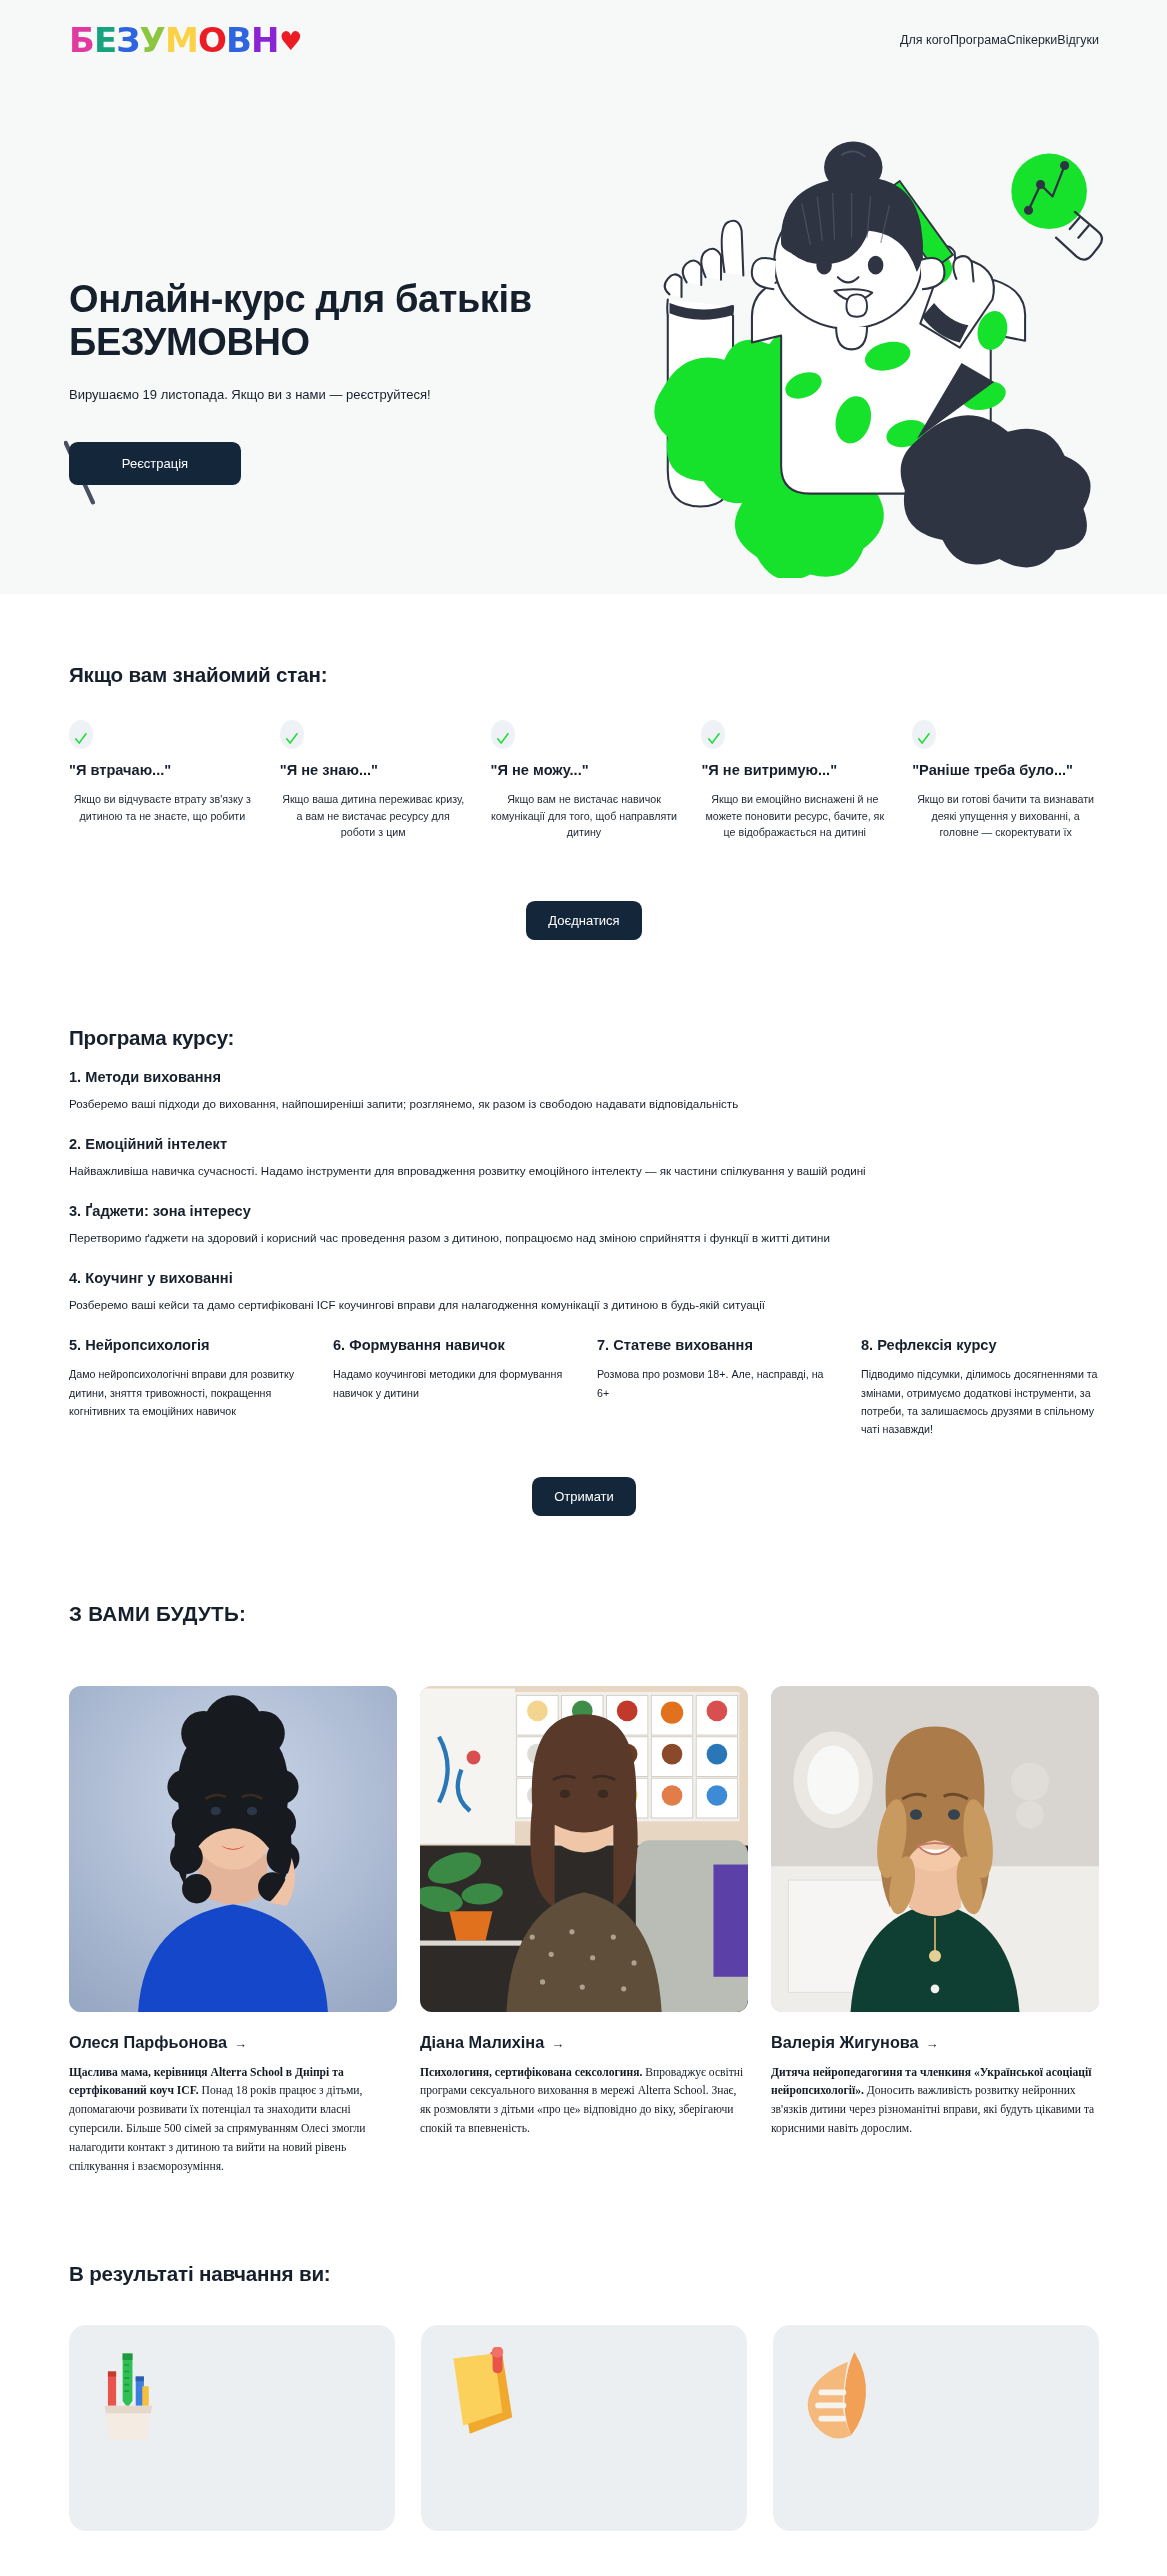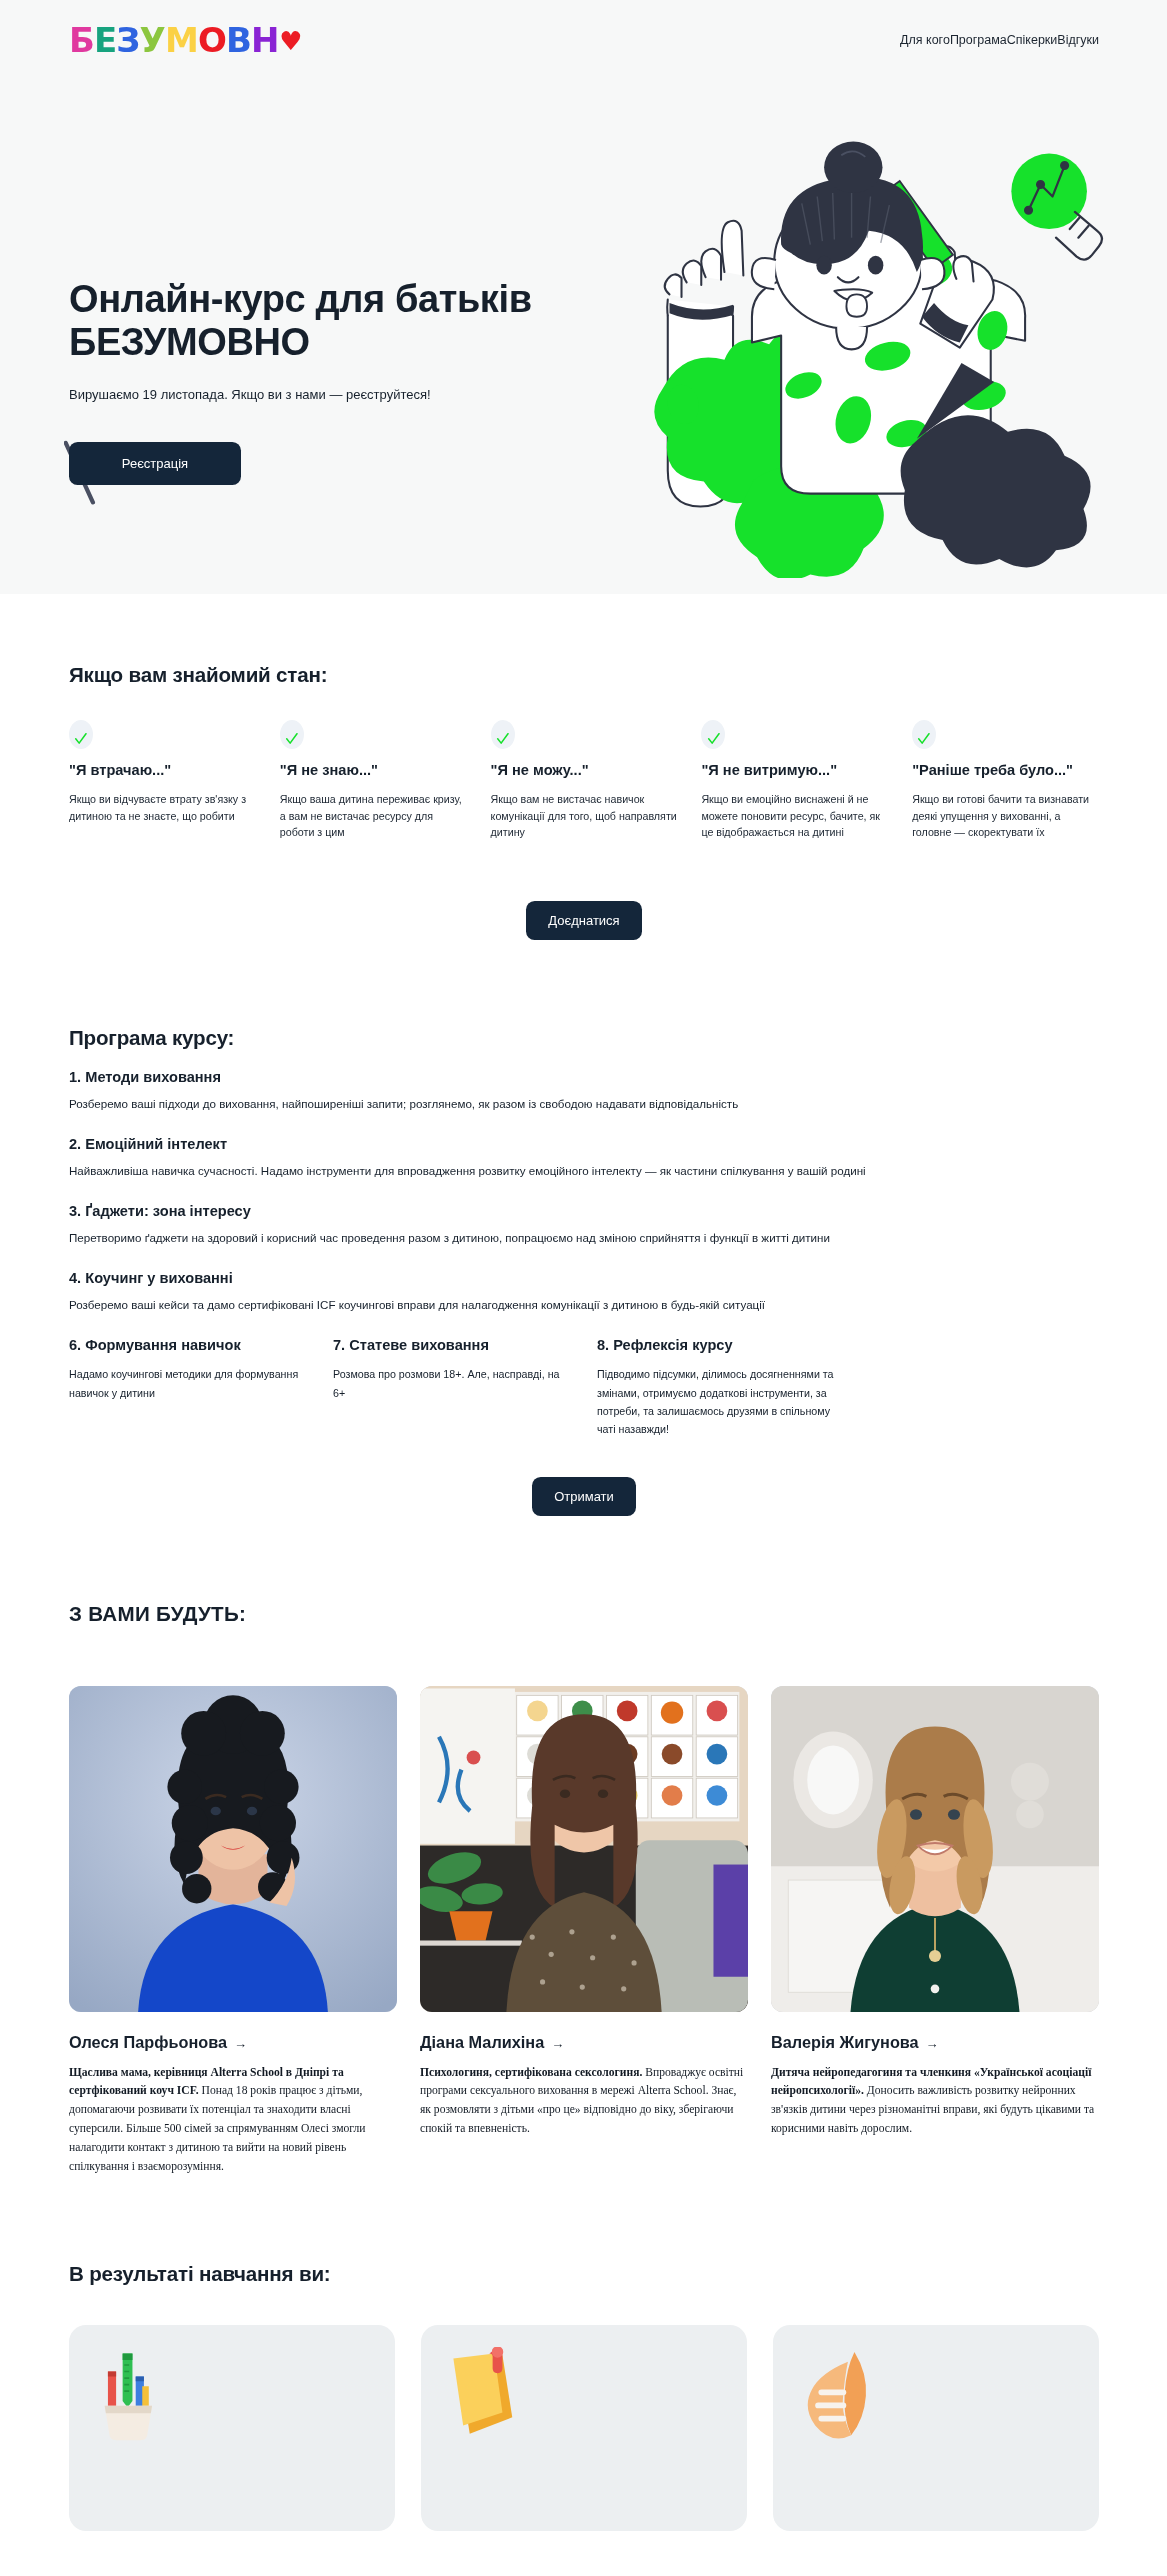--- a/index.html
+++ b/index.html
@@ -63,21 +63,21 @@
 
   
   .pains { display:grid; grid-template-columns:repeat(5, 1fr); gap:24px; }
   .pain-check {
     width:24px; height:29px; border-radius:50%;
     background:#eef2f7; display:flex; align-items:flex-end; justify-content:center;
     margin-bottom:12px;
   }
   .pain-check svg { width:13.7px; height:13.7px; margin-bottom:3.4px; }
   .pain-h { font-size:14.6px; font-weight:bold; line-height:1.25; margin:0 0 12px 0; }
-  .pain-p { font-size:10.7px; line-height:1.55; margin:0; color:#1d2733; }
+  .pain-p { font-size:10.7px; line-height:1.55; margin:0; color:#1d2733;text-align:center; }
 
   
   .prog-lead { font-size:12px; line-height:1.55; margin:0 0 38px 0; }
   .prog-item { margin-bottom:22px; }
   .prog-h { font-size:14.6px; font-weight:bold; margin:0 0 10.3px 0; }
   .prog-p { font-size:11.6px; line-height:1.6; margin:0; }
   .prog-grid { display:grid; grid-template-columns:repeat(4, 1fr); gap:26px; margin-top:5.2px; }
   .prog-grid .prog-h { font-size:14.6px; line-height:1.28; }
   .prog-grid .prog-p { font-size:10.7px; line-height:1.7; }
 
@@ -325,20 +325,24 @@
     <div class="prog-item">
       <h3 class="prog-h">3. Ґаджети: зона інтересу</h3>
       <p class="prog-p">Перетворимо ґаджети на здоровий і корисний час проведення разом з дитиною, попрацюємо над зміною сприйняття і функції в житті дитини</p>
     </div>
     <div class="prog-item">
       <h3 class="prog-h">4. Коучинг у вихованні</h3>
       <p class="prog-p">Розберемо ваші кейси та дамо сертифіковані ICF коучингові вправи для налагодження комунікації з дитиною в будь-якій ситуації</p>
     </div>
 
     <div class="prog-grid">
+      <div>
+        <h3 class="prog-h">5. Нейропсихологія</h3>
+        <p class="prog-p">Дамо нейропсихологічні вправи для розвитку дитини, зняття тривожності, покращення когнітивних та емоційних навичок</p>
+      </div>
       <div>
         <h3 class="prog-h">6. Формування навичок</h3>
         <p class="prog-p">Надамо коучингові методики для формування навичок у дитини</p>
       </div>
       <div>
         <h3 class="prog-h">7. Статеве виховання</h3>
         <p class="prog-p">Розмова про розмови 18+. Але, насправді, на 6+</p>
       </div>
       <div>
         <h3 class="prog-h">8. Рефлексія курсу</h3>

